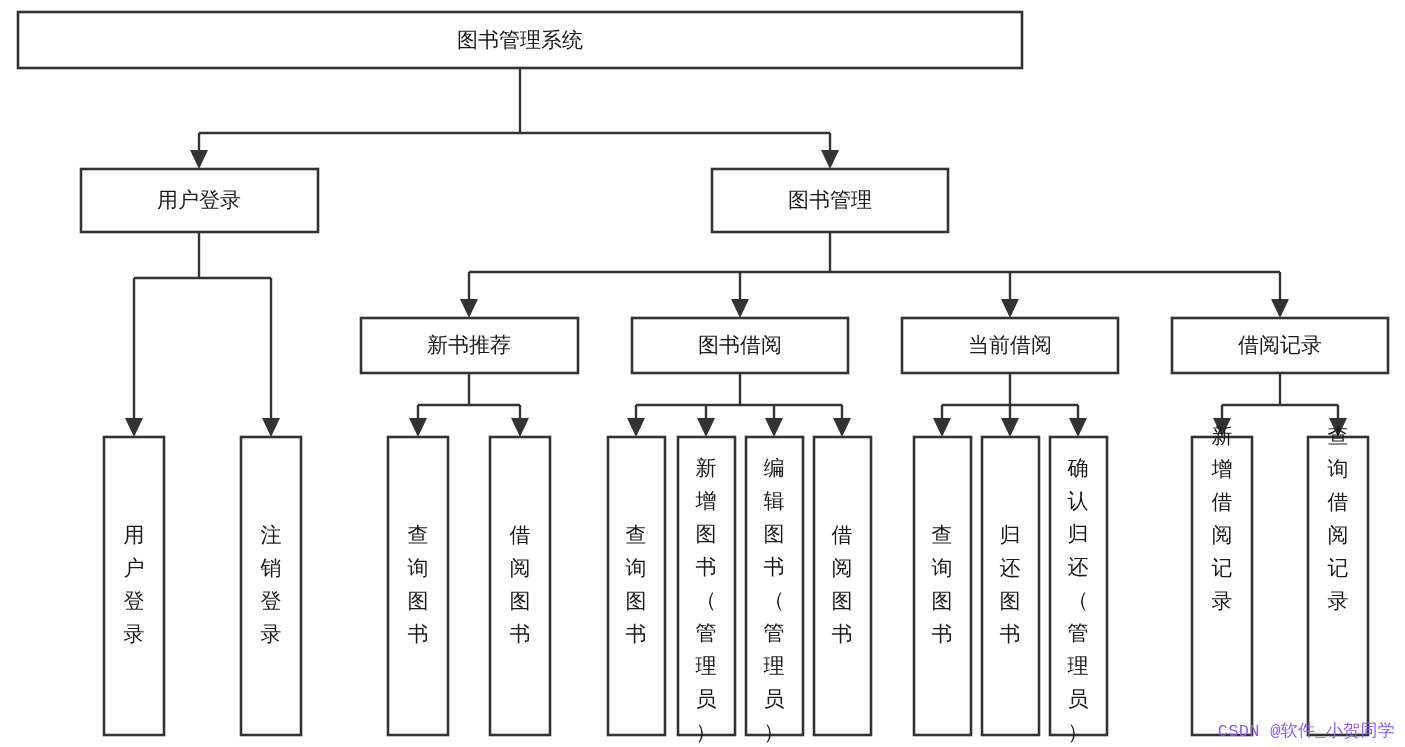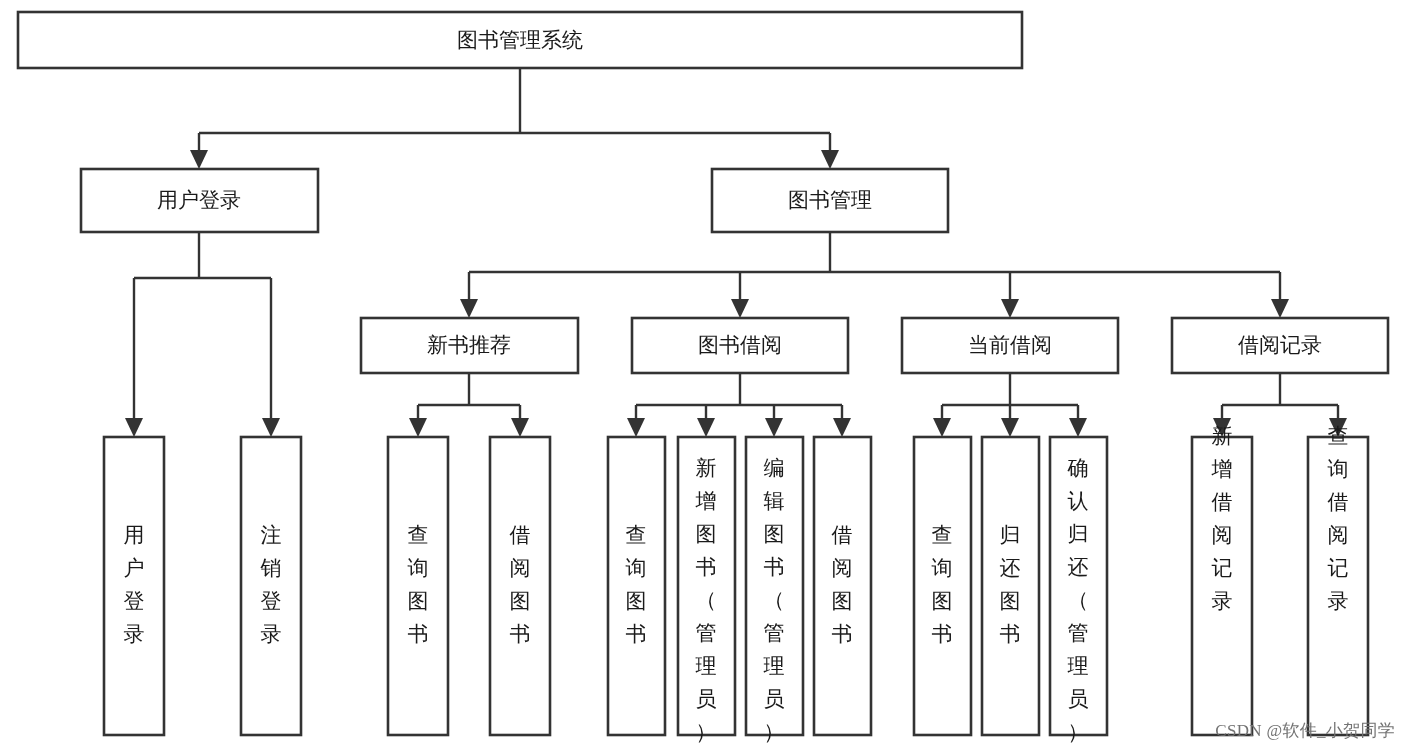--- a/index.html
+++ b/index.html
@@ -52,23 +52,23 @@
   .node-label-v {
     font-family: "Liberation Sans", "DejaVu Sans", sans-serif;
     font-size: 21px;
     fill: #1a1a1a;
     text-anchor: middle;
   }
   .watermark {
     position: absolute;
     right: 10px;
     bottom: 5px;
-    font-family: Liberation Serif, serif;
+    font-family: Liberation Mono, monospace;
     font-size: 17px;
-    color: #737373;
+    color: #8b5cf6;
     white-space: nowrap;
     letter-spacing: 0.3px;
     pointer-events: none;
     margin-top: 21px;
   }
 </style>
 </head>
 <body>
 
 <div id="diagram-root">

